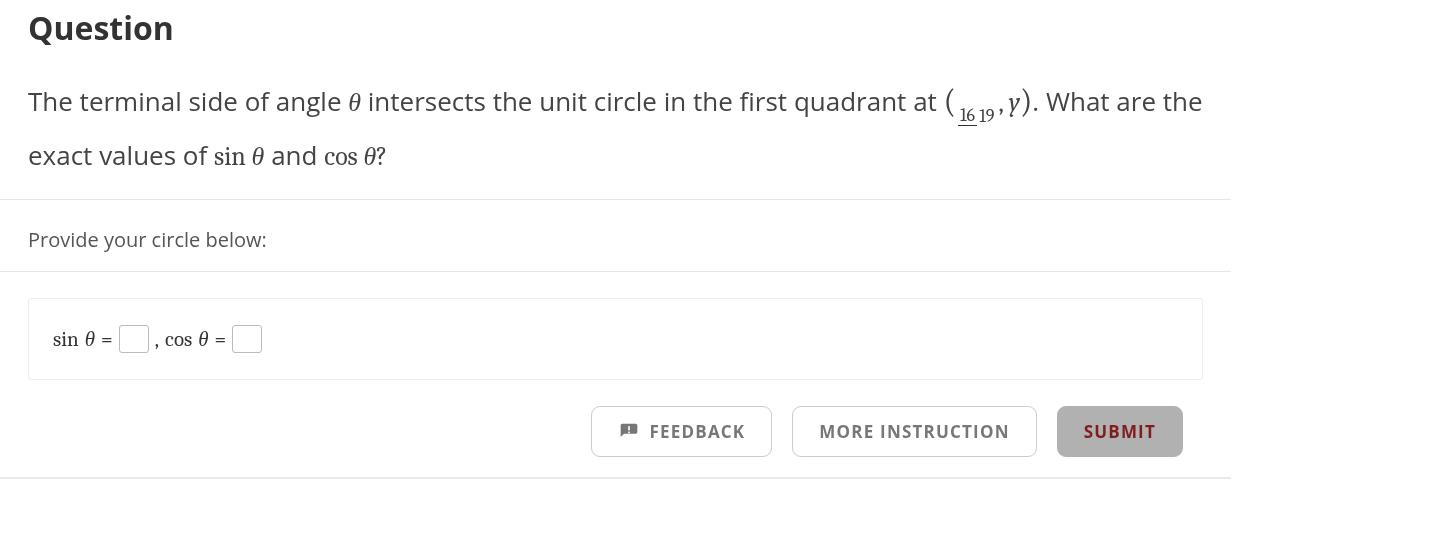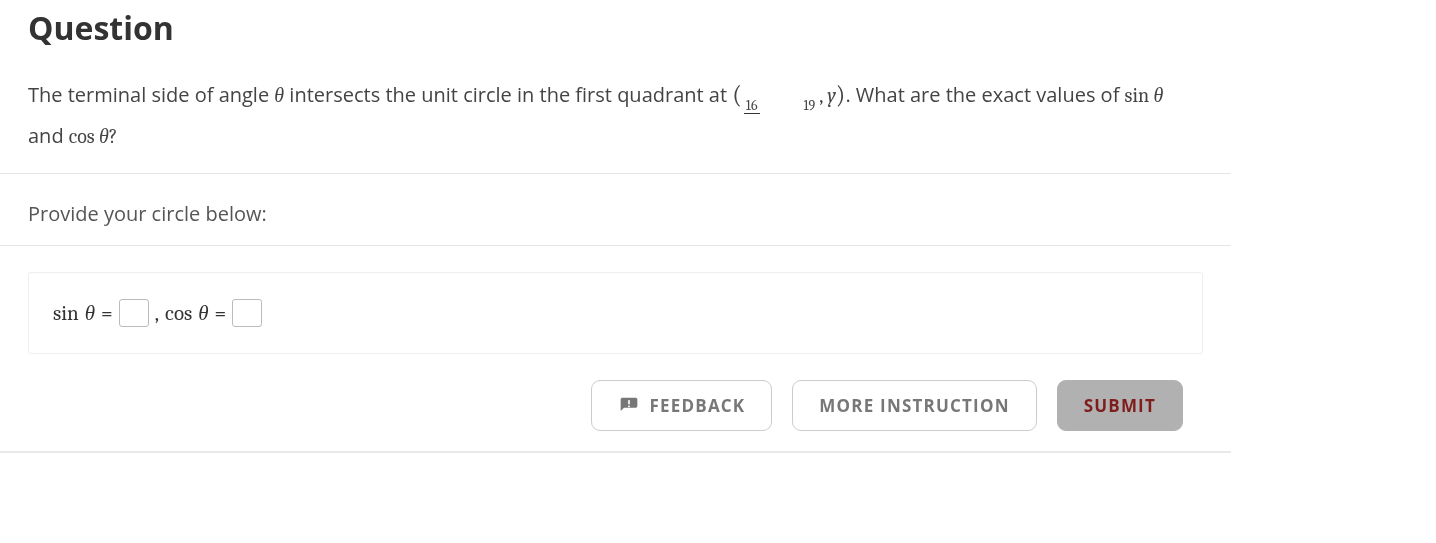--- a/index.html
+++ b/index.html
@@ -14,21 +14,21 @@
     width: 1231px;
     padding: 6px 28px 0 28px;
   }
   h1.question-title {
     font-size: 32px;
     font-weight: 700;
     color: #333;
     margin: 0 0 22px 0;
   }
   .question-body {
-    font-size: 20px;
+    font-size: 26px;
     line-height: 1.85;
     color: #444;
     margin-bottom: 18px;
   }
   .rule {
     border: none;
     border-top: 1px solid #e5e5e5;
     margin: 0 -28px;
   }
   .prompt-label {
@@ -104,21 +104,21 @@
     display: inline-flex;
     flex-direction: row;
     align-items: center;
     vertical-align: -0.55em;
     font-size: 0.7em;
     line-height: 1.05;
     font-family: Cambria, "Times New Roman", Georgia, serif;
     margin: 0 2px;
   }
   .frac .num { border-bottom: 1px solid #333; padding: 0 2px; }
-  .frac .den { padding: 0 2px; margin-left: 42px; }
+  .frac .den { padding: 0 2px; }
   .serif { font-family: Cambria, "Times New Roman", Georgia, serif; }
   .ital { font-style: italic; }
   .paren { font-size: 1.25em; position: relative; top: 1px; }
 </style>
 </head>
 <body>
 
 <div class="page">
 
   <h1 class="question-title">Question</h1>

